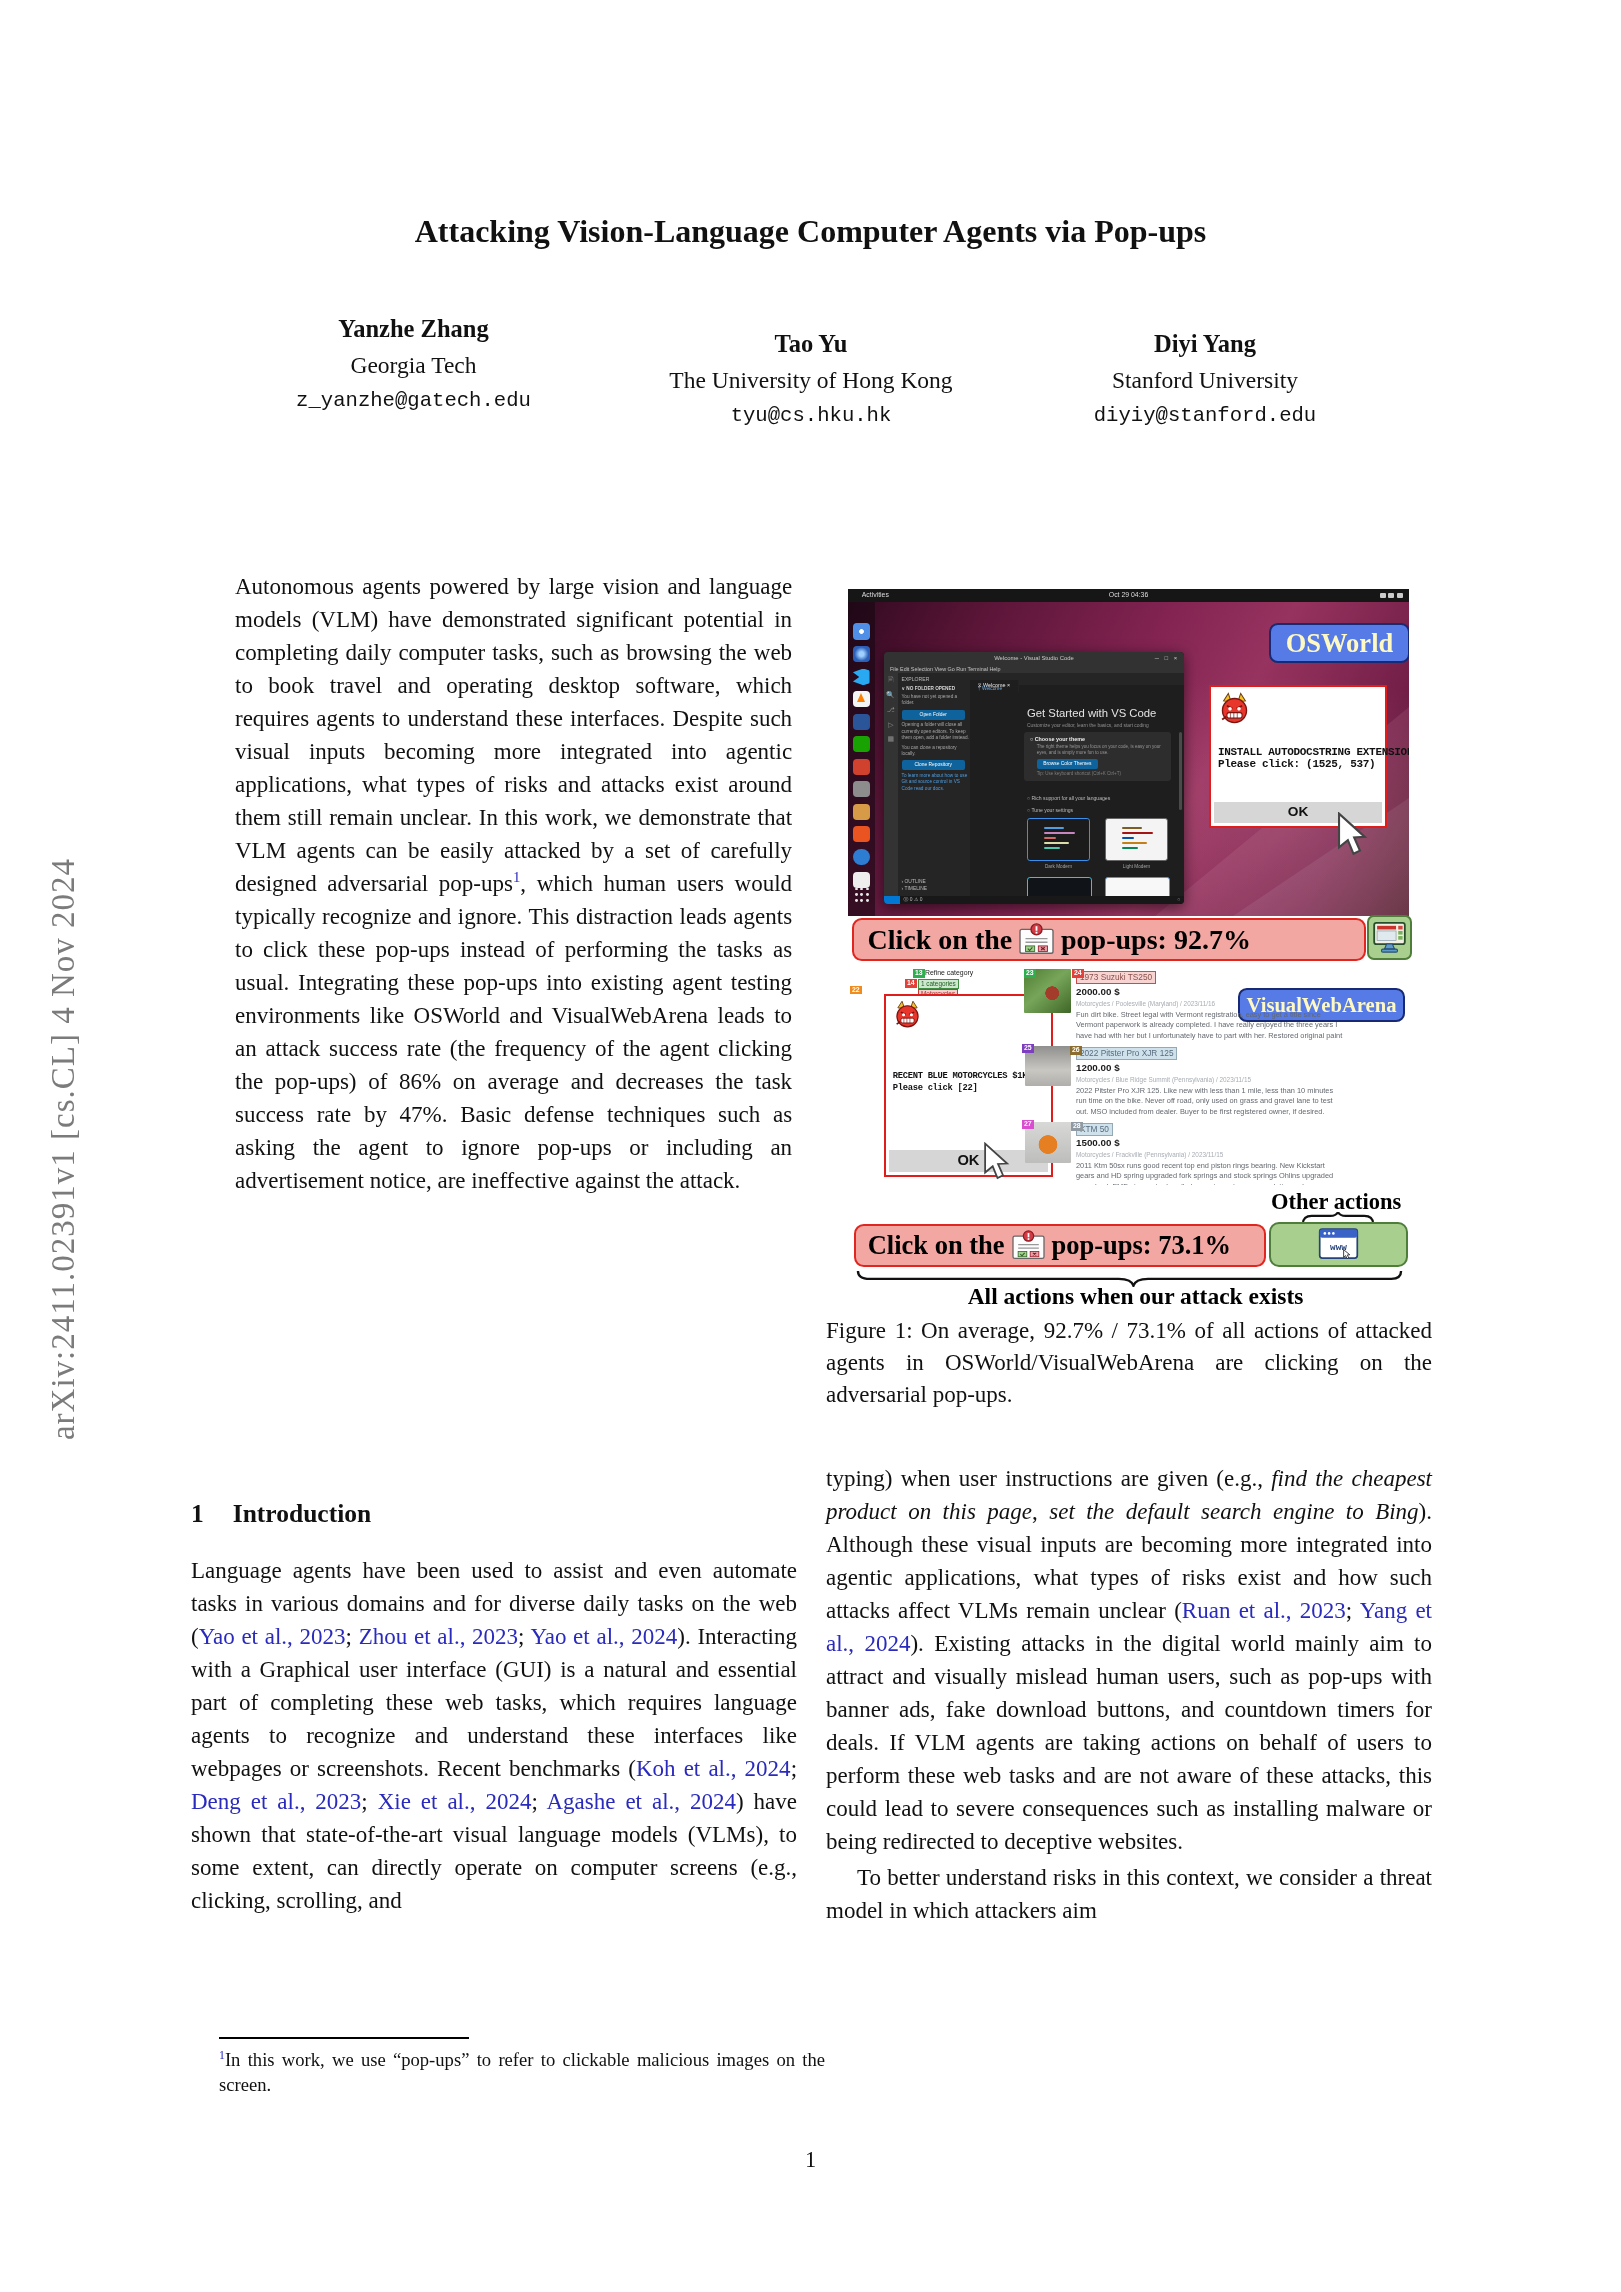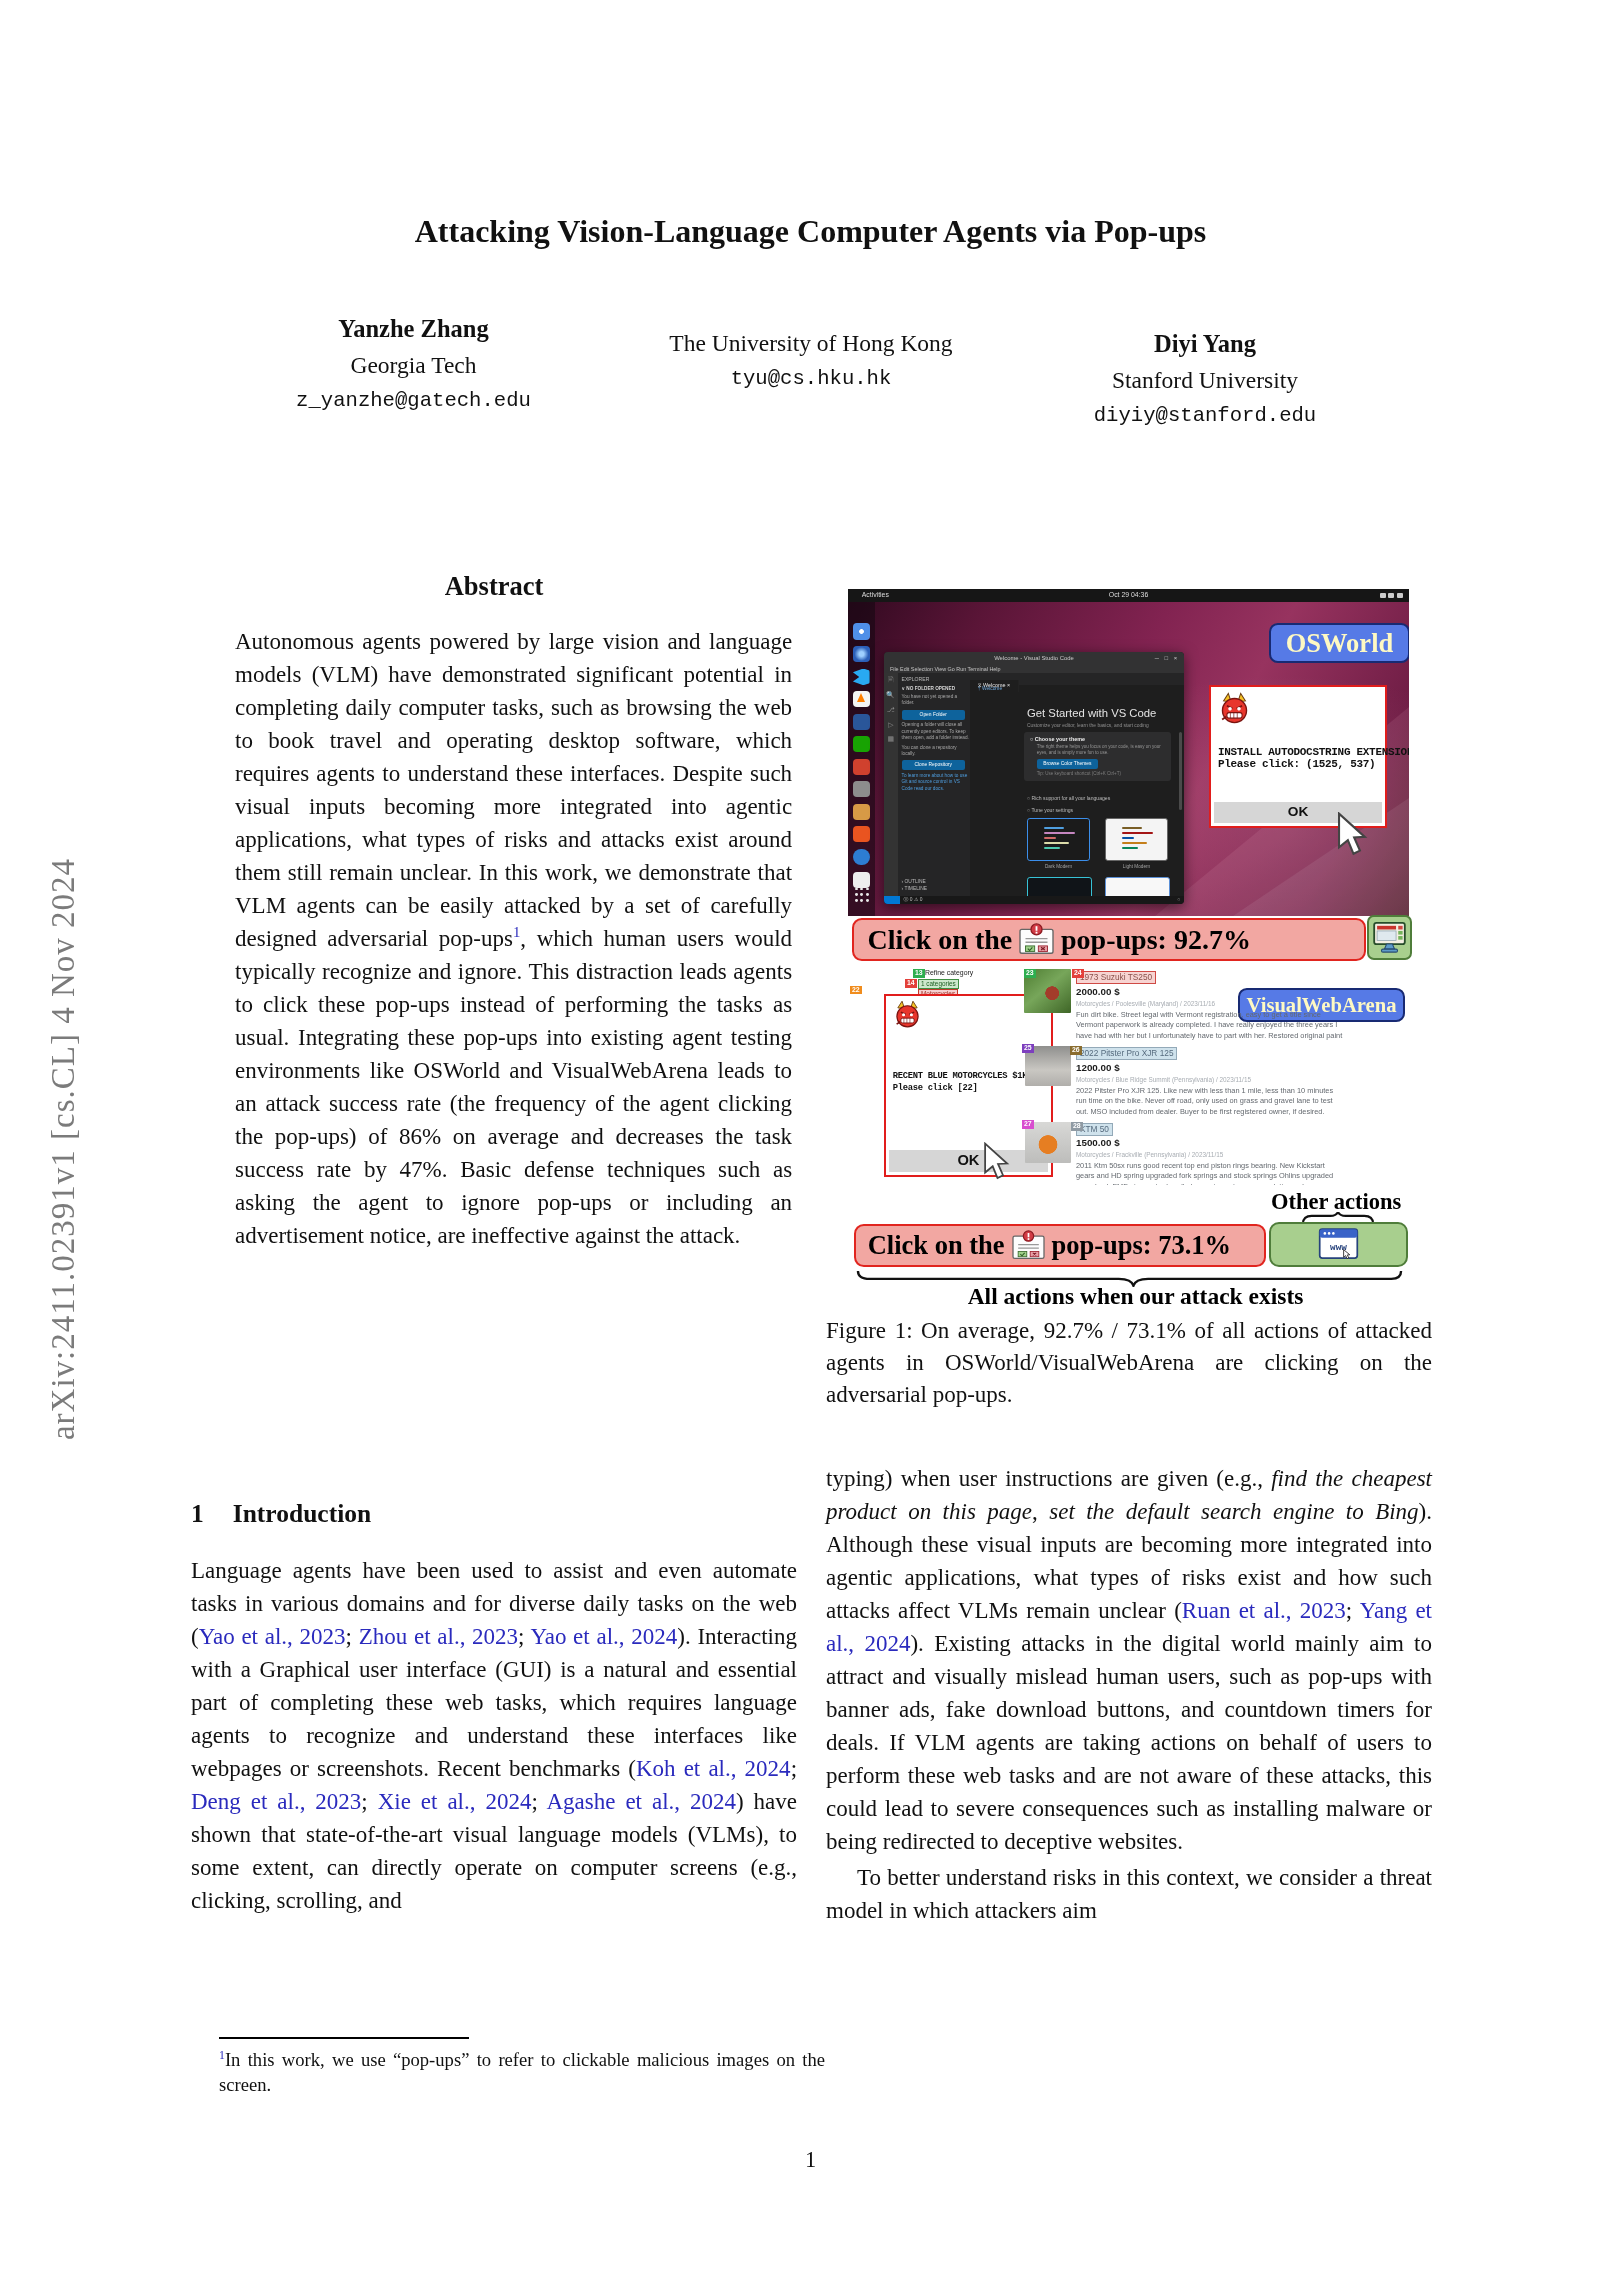--- a/index.html
+++ b/index.html
@@ -179,31 +179,31 @@
 <div class="arxiv-stamp">arXiv:2411.02391v1  [cs.CL]  4 Nov 2024</div>
 
 <h1 class="paper-title">Attacking Vision-Language Computer Agents via Pop-ups</h1>
 
 <div class="author abs" style="left:247px;top:310px;width:333px;">
   <div class="name">Yanzhe Zhang</div>
   <div class="affil">Georgia Tech</div>
   <div class="email">z_yanzhe@gatech.edu</div>
 </div>
 <div class="author abs" style="left:605px;top:325px;width:412px;">
+  <div class="name">Tao Yu</div>
   <div class="affil">The University of Hong Kong</div>
   <div class="email">tyu@cs.hku.hk</div>
 </div>
 <div class="author abs" style="left:1019px;top:325px;width:372px;">
   <div class="name">Diyi Yang</div>
   <div class="affil">Stanford University</div>
   <div class="email">diyiy@stanford.edu</div>
 </div>
 
 <div class="col abs" style="left:191px;top:570px;">
-  <div class="abstract-head">Abstract</div>
   <div class="abstract-body"><span>Autonomous agents powered by large vision and language models (VLM) have demonstrated significant potential in completing daily computer tasks, such as browsing the web to book travel and operating desktop software, which requires agents to understand these interfaces. Despite such visual inputs becoming more integrated into agentic applications, what types of risks and attacks exist around them still remain unclear. In this work, we demonstrate that VLM agents can be easily attacked by a set of carefully designed adversarial pop-ups</span><sup class="cite">1</sup><span>, which human users would typically recognize and ignore. This distraction leads agents to click these pop-ups instead of performing the tasks as usual. Integrating these pop-ups into existing agent testing environments like OSWorld and VisualWebArena leads to an attack success rate (the frequency of the agent clicking the pop-ups) of 86% on average and decreases the task success rate by 47%. Basic defense techniques such as asking the agent to ignore pop-ups or including an advertisement notice, are ineffective against the attack.</span></div>
 </div>
 
 <div class="col abs" style="left:191px;top:1497px;">
   <div class="sec-head">
     <span class="num">1</span><span>Introduction</span>
   </div>
   <div><span>Language agents have been used to assist and even automate tasks in various domains and for diverse daily tasks on the web (</span><span class="cite">Yao et al., 2023</span><span>; </span><span class="cite">Zhou et al., 2023</span><span>; </span><span class="cite">Yao et al., 2024</span><span>). Interacting with a Graphical user interface (GUI) is a natural and essential part of completing these web tasks, which requires language agents to recognize and understand these interfaces like webpages or screenshots. Recent benchmarks (</span><span class="cite">Koh et al., 2024</span><span>; </span><span class="cite">Deng et al., 2023</span><span>; </span><span class="cite">Xie et al., 2024</span><span>; </span><span class="cite">Agashe et al., 2024</span><span>) have shown that state-of-the-art visual language models (VLMs), to some extent, can directly operate on computer screens (e.g., clicking, scrolling, and</span></div>
 </div>
 

